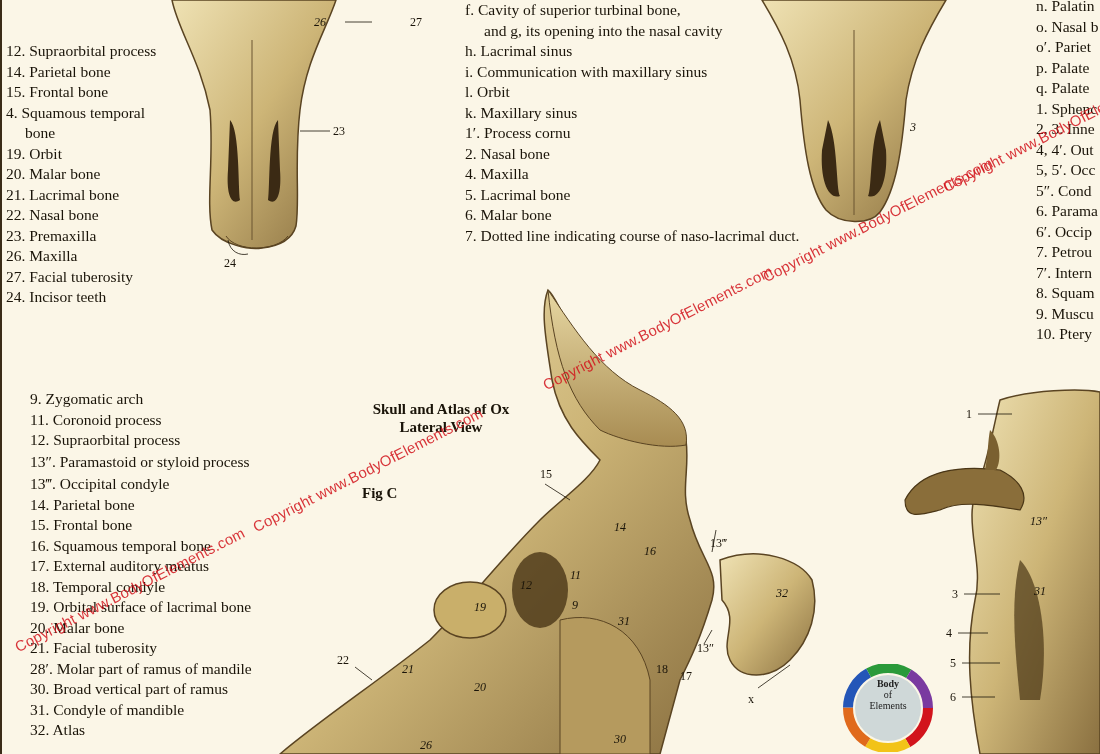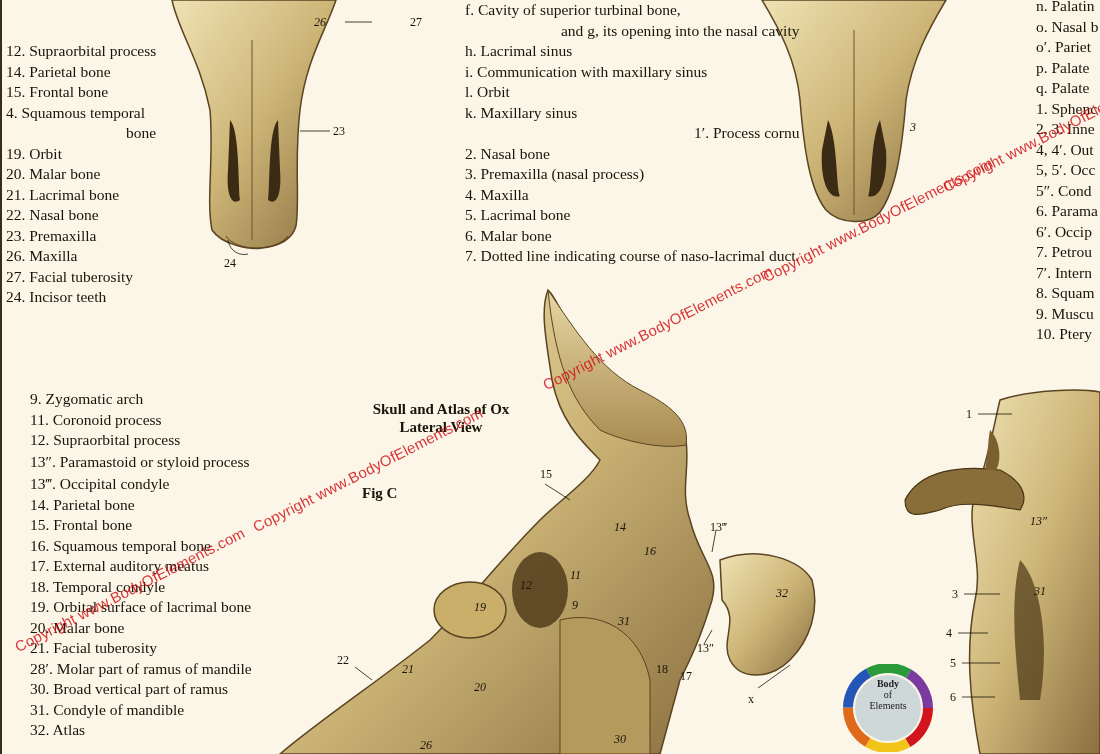--- a/index.html
+++ b/index.html
@@ -1,19 +1,19 @@
 <!DOCTYPE html>
 <html><head>
 <meta charset="utf-8">
 <style>
   html,body{margin:0;padding:0;}
   body{width:1100px;height:754px;overflow:hidden;background:#fbf6e7;position:relative;font-family:"Liberation Serif","DejaVu Serif",serif;color:#1a1409;}
   .leg{position:absolute;font-size:15.5px;line-height:20.5px;white-space:nowrap;}
   .leg div{height:20.5px;}
-  .leg .ind{padding-left:19px;text-align:right;}
+  .leg .ind{padding-left:19px;}
   .title{position:absolute;font-weight:bold;font-size:15px;line-height:18px;text-align:center;}
   .callout{position:absolute;font-size:12px;font-style:italic;}
   .lbl{position:absolute;font-size:12px;}
   .wm{position:absolute;color:#d2141c;font-family:"Liberation Sans","DejaVu Sans",sans-serif;font-size:15px;white-space:nowrap;transform-origin:0 0;opacity:0.85;letter-spacing:0.2px;}
   .frame{position:absolute;left:0;top:0;width:2px;height:754px;background:#3a2c18;}
   svg{position:absolute;left:0;top:0;}
   .logo{position:absolute;left:840px;top:664px;width:96px;height:88px;}
   .logo-text{position:absolute;left:0;top:0;width:96px;height:88px;text-align:center;font-size:10px;color:#222;}
 </style>
 </head>
@@ -100,21 +100,20 @@
 
 <div class="leg" style="left:465px;top:0px;">
   <div>f. Cavity of superior turbinal bone,</div>
   <div class="ind">and g, its opening into the nasal cavity</div>
   <div>h. Lacrimal sinus</div>
   <div>i. Communication with maxillary sinus</div>
   <div>l. Orbit</div>
   <div>k. Maxillary sinus</div>
   <div class="ind" style="padding-left:0">1′. Process cornu</div>
   <div>2. Nasal bone</div>
-  <div>3. Premaxilla (nasal process)</div>
   <div>4. Maxilla</div>
   <div>5. Lacrimal bone</div>
   <div>6. Malar bone</div>
   <div>7. Dotted line indicating course of naso-lacrimal duct.</div>
 </div>
 
 <div class="leg" style="left:1036px;top:-4px;">
   <div>n. Palatin</div>
   <div>o. Nasal b</div>
   <div>o′. Pariet</div>
@@ -161,21 +160,21 @@
 <div class="title" style="left:362px;top:484px;">Fig C</div>
 
 <div class="lbl" style="left:378px;top:15px;margin-left:32px;">27</div>
 <div class="lbl" style="left:333px;top:124px;">23</div>
 <div class="lbl" style="left:224px;top:256px;">24</div>
 <div class="callout" style="left:314px;top:15px;">26</div>
 <div class="callout" style="left:910px;top:120px;">3</div>
 
 <div class="lbl" style="left:540px;top:467px;">15</div>
 <div class="lbl" style="left:337px;top:653px;">22</div>
-<div class="lbl" style="left:710px;top:520px;">13‴</div>
+<div class="lbl" style="left:710px;top:536px;">13‴</div>
 <div class="lbl" style="left:697px;top:641px;">13″</div>
 <div class="lbl" style="left:656px;top:662px;">18</div>
 <div class="lbl" style="left:680px;top:669px;">17</div>
 <div class="lbl" style="left:748px;top:692px;">x</div>
 <div class="callout" style="left:520px;top:578px;">12</div>
 <div class="callout" style="left:614px;top:520px;">14</div>
 <div class="callout" style="left:644px;top:544px;">16</div>
 <div class="callout" style="left:570px;top:568px;">11</div>
 <div class="callout" style="left:474px;top:600px;">19</div>
 <div class="callout" style="left:572px;top:598px;">9</div>

